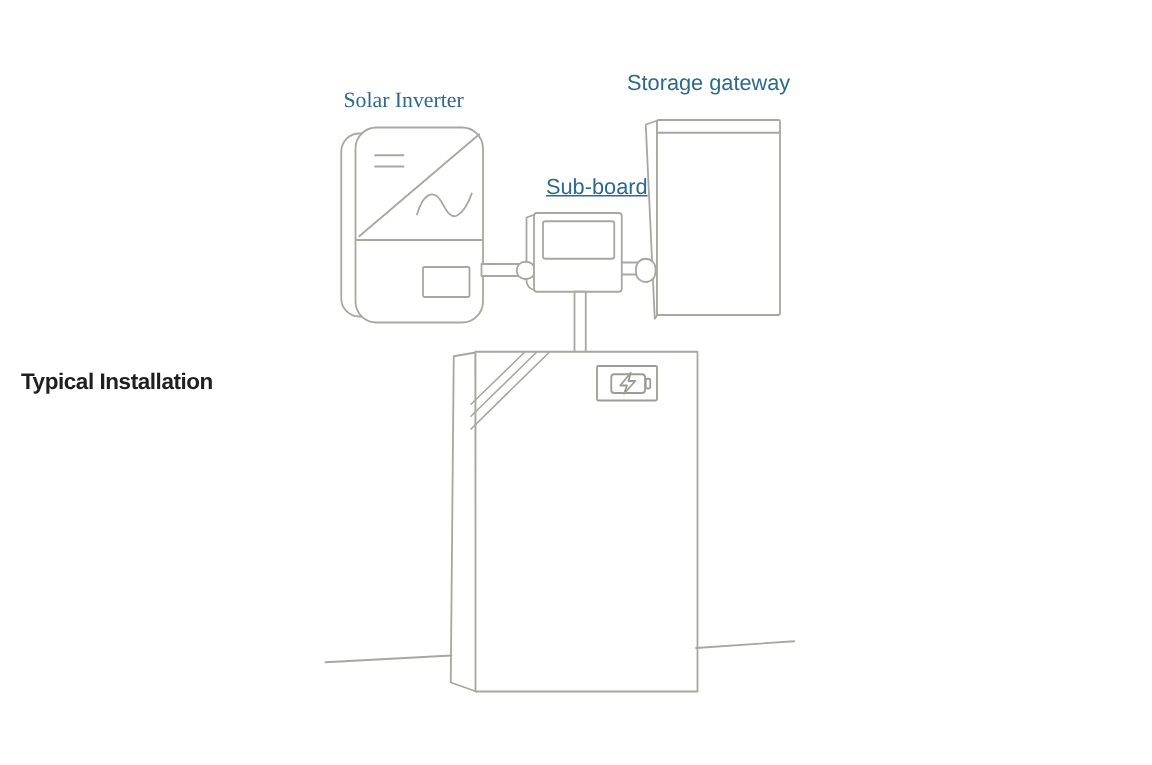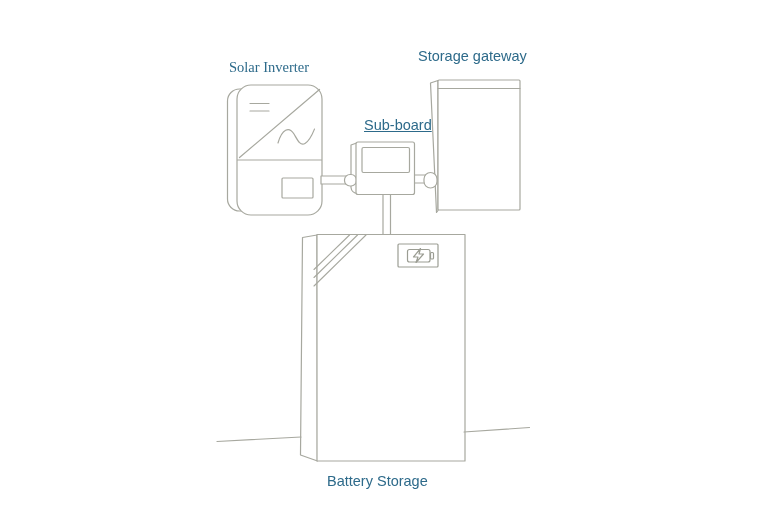--- a/index.html
+++ b/index.html
@@ -92,22 +92,22 @@
         <rect class="ln icn" x="407.5" y="249.5" width="22.5" height="12.5" rx="2"></rect>
         <rect class="ln icn" x="430.5" y="252.5" width="3" height="6.5" rx="1"></rect>
         <path class="ln icn" d="M 420.5 248.5 L 413.5 257 L 418 257 L 416 262.5 L 423.5 254 L 419 254 Z"></path>
       </g>
     </g>
 
     <line class="ln" x1="217" y1="441.5" x2="301" y2="437"></line>
     <line class="ln" x1="464" y1="432" x2="529.5" y2="427.5"></line>
   </svg>
 
+  <div class="title">Typical Installation</div>
 
   <div class="lbl lbl-solar">Solar Inverter</div>
 
   <div class="lbl lbl-gateway">Storage gateway</div>
 
   <div class="lbl lbl-subboard">Sub-board</div>
 
-  <div class="lbl lbl-battery">Battery Storage</div>
 
 </div>
 
 </body></html>

